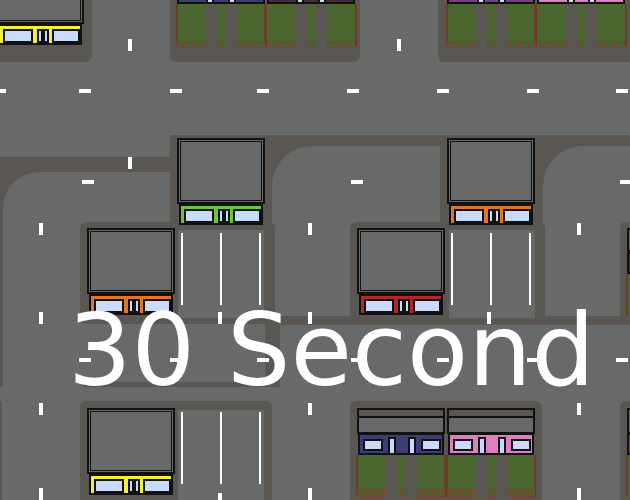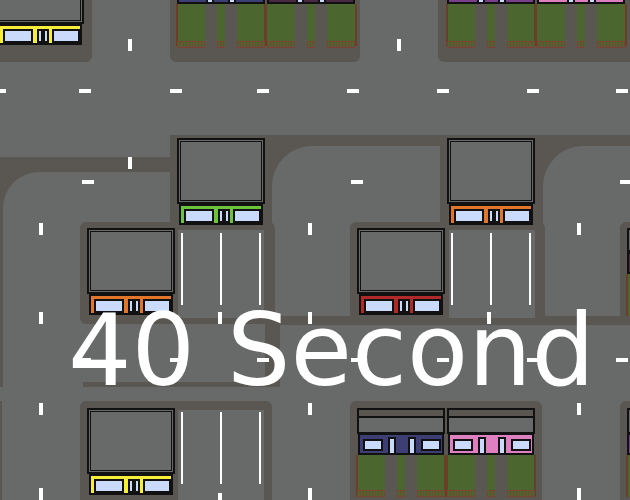--- a/index.html
+++ b/index.html
@@ -243,16 +243,16 @@
   <div class="dash-h" style="left:79px;top:358px;"></div>
   <div class="dash-h" style="left:170px;top:358px;"></div>
   <div class="dash-h" style="left:257px;top:358px;"></div>
   <div class="dash-h" style="left:351px;top:358px;"></div>
   <div class="dash-h" style="left:437px;top:358px;"></div>
   <div class="dash-h" style="left:527px;top:358px;"></div>
   <div class="dash-h" style="left:616px;top:358px;"></div>
 </div>
 
 <div class="title">
-  <div>40 Second</div>
+  <div>30 Second</div>
   
   
 </div>
 
 </body></html>

